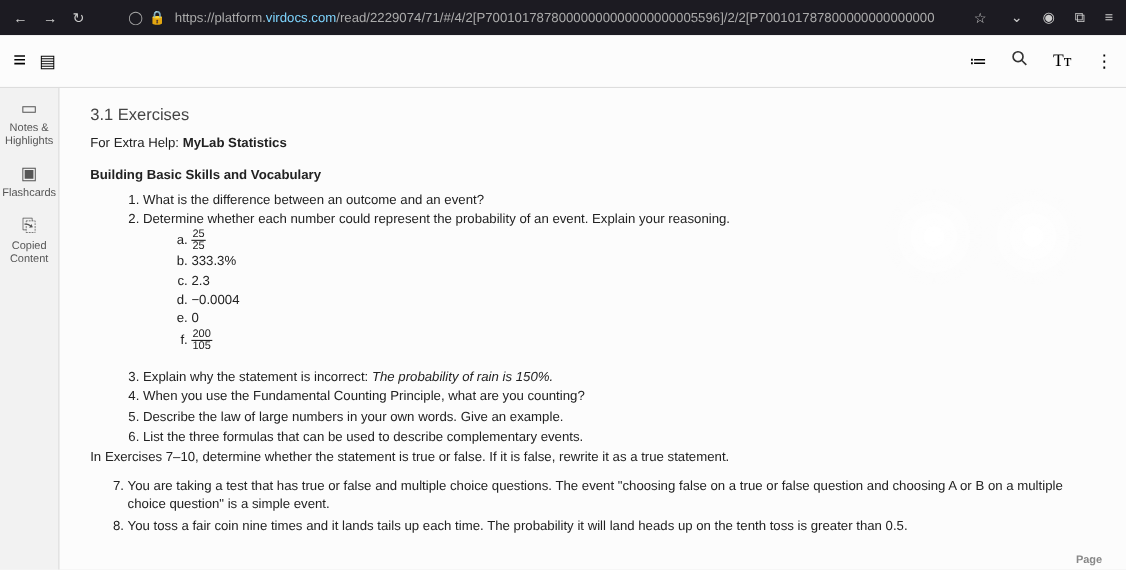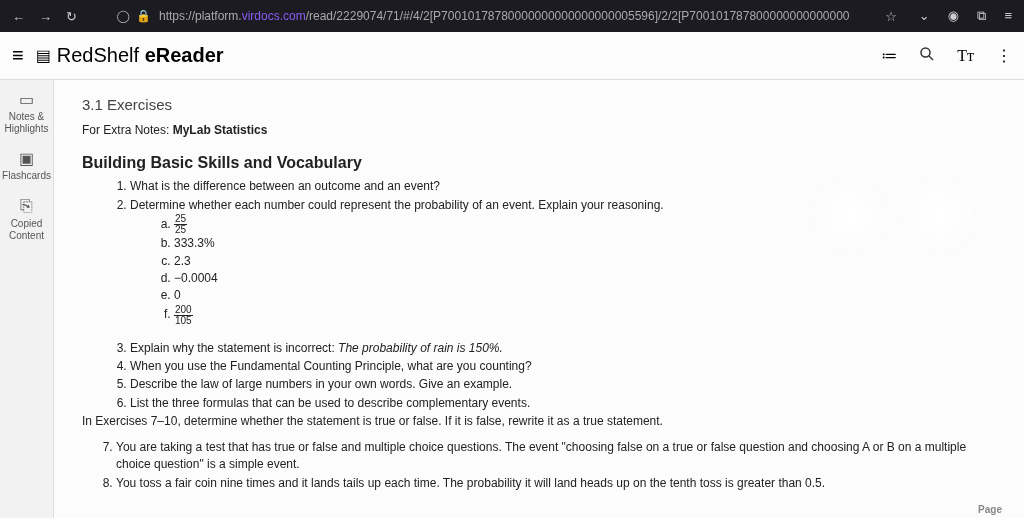--- a/index.html
+++ b/index.html
@@ -2,40 +2,40 @@
 <html><head>
 <meta charset="utf-8">
 <style>
 * { margin:0; padding:0; box-sizing:border-box; }
 body { font-family:Arial,Helvetica,sans-serif; width:1024px; height:518px; overflow:hidden; background:#e8e8e8; }
 .browser-chrome { background:#1c1b22; height:32px; display:flex; align-items:center; padding:0 12px; color:#ccc; font-size:13px; }
 .nav-btn { color:#ccc; margin-right:14px; cursor:pointer; display:inline-block; }
 .url-bar { flex:1; display:flex; align-items:center; justify-content:center; color:#aaa; font-size:12px; overflow:hidden; }
 .url-bar .lock-wrap { margin-right:8px; display:flex; align-items:center; gap:6px; }
 .url-text { white-space:nowrap; }
-.url-text .domain { color:#8b5cf6; }
+.url-text .domain { color:#7dd3fc; }
 .br-actions { display:flex; gap:18px; margin-left:12px; }
 .app { background:#fcfcfc; height:calc(518px - 32px); display:flex; flex-direction:column; }
 .app-header { height:48px; border-bottom:1px solid #ddd; display:flex; align-items:center; padding:0 12px; }
 .hamburger { font-size:20px; margin-right:12px; cursor:pointer; }
 .logo { font-size:20px; font-weight:400; }
 .logo .red { font-weight:400; }
 .logo .shelf { font-weight:300; }
 .logo .ereader { font-weight:700; }
 .header-right { margin-left:auto; display:flex; gap:22px; align-items:center; }
 .header-icon { font-size:16px; cursor:pointer; }
 .body-row { flex:1; display:flex; overflow:hidden; }
 .sidebar { width:54px; background:#f2f2f2; border-right:1px solid #ddd; display:flex; flex-direction:column; align-items:center; padding-top:10px; font-size:10px; color:#555; }
 .side-item { display:flex; flex-direction:column; align-items:center; margin-bottom:14px; cursor:pointer; text-align:center; line-height:1.2; }
 .side-item .ic { font-size:16px; margin-bottom:2px; }
 .doc { flex:1; padding:14px 26px 14px 28px; overflow:auto; color:#222; font-size:12px; line-height:1.45; }
 .sec-num { font-size:15px; color:#444; margin-bottom:6px; }
 .extra-help { font-size:12px; margin-bottom:12px; }
 .extra-help b { font-weight:bold; }
-.group-title { font-weight:bold; font-size:16px; margin-bottom:4px; }
+.group-title { font-weight:bold; font-size:12px; margin-bottom:4px; }
 .outer-list { list-style:decimal; margin-left:48px; }
 .outer-list > li { margin-bottom:1px; }
 .inner-list { list-style:lower-alpha; margin-left:44px; }
 .italic { font-style:italic; }
 .block2 { margin-top:14px; }
 .tf-header { margin-top:16px; color:#444; }
 .tf-intro { margin-bottom:8px; }
 .outer-list2 { list-style:decimal; margin-left:34px; }
 .outer-list2 > li { margin-bottom:2px; }
 .frac { display:inline-block; text-align:center; vertical-align:middle; font-size:10px; line-height:1; }
@@ -66,21 +66,20 @@
     <span>◉</span>
     <span>⧉</span>
     <span>≡</span>
   </div>
 </div>
 
 <div class="app">
   <div class="app-header">
     <span class="hamburger">≡</span>
     <span style="margin-right:6px;">▤</span>
-    <span class="logo"><span class="red">Red</span><span class="shelf">Shelf</span><span class="ereader"> eReader</span></span>
     <div class="header-right">
       <span class="header-icon">≔</span>
       <span class="header-icon">
         <svg width="16" height="16" viewBox="0 0 16 16">
             <circle cx="6.5" cy="6.5" r="4.5" fill="none" stroke="#333" stroke-width="1.5"></circle>
             <line x1="10" y1="10" x2="14" y2="14" stroke="#333" stroke-width="1.5"></line>
           </svg>
       </span>
       <span class="header-icon" style="font-family:serif;">Tᴛ</span>
       <span class="header-icon">⋮</span>
@@ -100,21 +99,21 @@
       </div>
       <div class="side-item">
         <span class="ic">⎘</span>
         <span>Copied</span>
         <span>Content</span>
       </div>
     </div>
 
     <div class="doc">
       <div class="sec-num">3.1 Exercises</div>
-      <div class="extra-help"><span>For Extra Notes: </span><b>MyLab Statistics</b></div>
+      <div class="extra-help"><span>For Extra Help: </span><b>MyLab Statistics</b></div>
 
       <div class="group-title">Building Basic Skills and Vocabulary</div>
       <ol class="outer-list" start="1">
         <li>What is the difference between an outcome and an event?</li>
         <li><span>Determine whether each number could represent the probability of an event. Explain your reasoning.</span>
           <ol class="inner-list">
             <li><span class="frac"><span class="n">25</span><span class="d">25</span></span></li>
             <li>333.3%</li>
             <li>2.3</li>
             <li>−0.0004</li>

